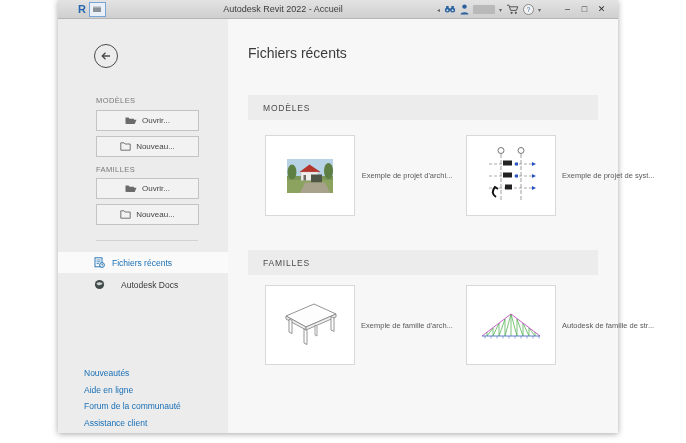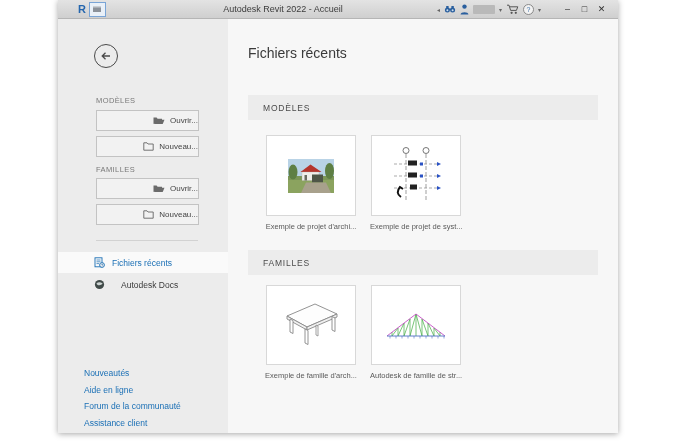--- a/index.html
+++ b/index.html
@@ -23,36 +23,36 @@
   .help-circle{width:11px;height:11px;border-radius:50%;border:1px solid #8a8a8a;background:#f2f2f2;
                font-size:7px;color:#3c6ea5;display:flex;align-items:center;justify-content:center;box-sizing:border-box;}
   .winbtn{font-size:9px;color:#333;width:13px;text-align:center;line-height:15px;}
   .tb-gap{width:12px;}
   
   .sidebar{position:absolute;left:0;top:19px;width:170px;bottom:0;background:#ececec;}
   .back-btn{position:absolute;left:36px;top:25px;width:24px;height:24px;border-radius:50%;
             border:1.4px solid #4a4a4a;box-sizing:border-box;display:flex;align-items:center;justify-content:center;background:transparent;}
   .side-label{position:absolute;left:38px;font-size:7.5px;color:#787878;letter-spacing:.4px;}
   .side-btn{position:absolute;left:38px;width:103px;height:21px;border:1px solid #c3c3c3;background:#f2f2f2;
-            box-sizing:border-box;display:flex;align-items:center;justify-content:flex-end;gap:5px;
+            box-sizing:border-box;display:flex;align-items:center;justify-content:center;gap:5px;
             font-size:8px;color:#444;cursor:default;}
   .divider{position:absolute;left:38px;width:102px;top:221px;height:1px;background:#d2d2d2;}
   .nav-item{position:absolute;left:0;width:170px;height:21px;display:flex;align-items:center;gap:7px;
             padding-left:36px;box-sizing:border-box;font-size:8.5px;}
   .nav-item.selected{background:#fafafa;color:#1a6fb5;}
   .nav-item.plain{color:#3a3a3a;gap:16px;}
   .side-link{position:absolute;left:26px;font-size:8.5px;color:#1a6fb5;white-space:nowrap;}
   
   .main{position:absolute;left:170px;top:19px;right:0;bottom:0;background:#f7f7f7;}
   .main-title{position:absolute;left:20px;top:26px;font-size:14px;color:#3a3a3a;}
   .band{position:absolute;left:20px;width:350px;height:25px;background:#ececec;
         display:flex;align-items:center;padding-left:15px;box-sizing:border-box;
         font-size:8.5px;letter-spacing:.8px;color:#4a4a4a;}
   .cards{position:absolute;left:37px;display:flex;gap:13px;}
-  .tile{display:flex;flex-direction:column;align-items:center;gap:6px;}
+  .tile{display:flex;flex-direction:row;align-items:center;gap:6px;}
   .card{width:90px;height:81px;background:#fff;border:1px solid #d8d8d8;box-sizing:border-box;
         display:flex;align-items:center;justify-content:center;}
   .caption{width:92px;text-align:center;font-size:7.5px;color:#5a5a5a;white-space:nowrap;}
   svg{display:block;}
 </style>
 </head>
 <body>
 
 <div class="window">
 

